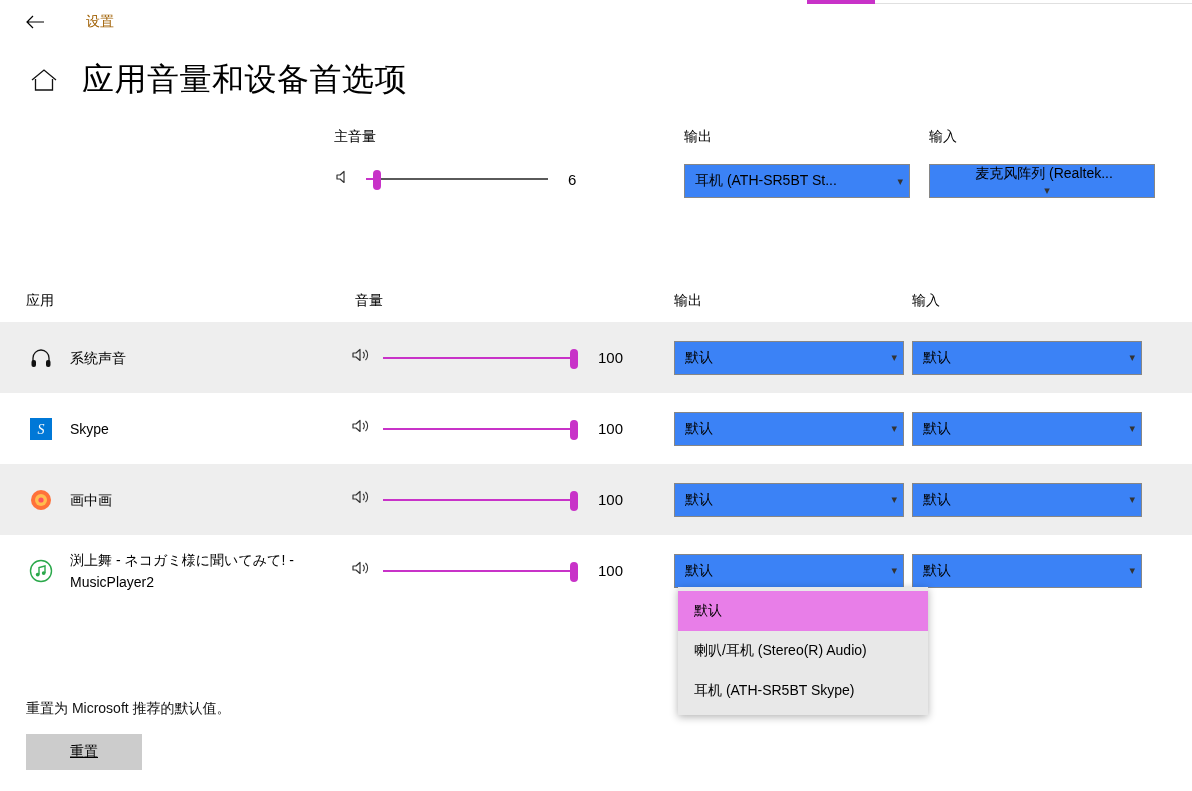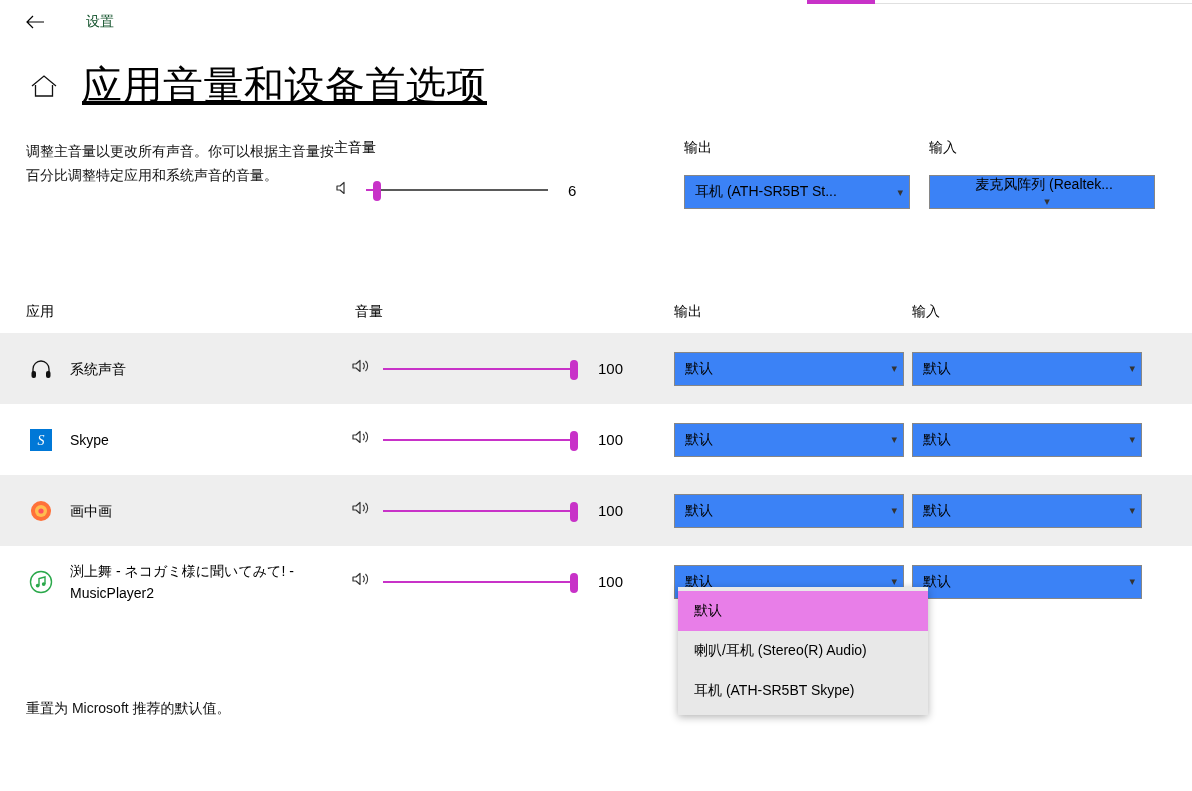--- a/index.html
+++ b/index.html
@@ -32,21 +32,21 @@
     justify-content: center;
     font-size: 19px;
     color: #000;
     background: transparent;
     border: none;
     cursor: pointer;
   }
   .app-title {
     font-size: 14px;
     margin-left: 30px;
-    color: #14532d;
+    color: #a16207;
   }
   
   .accent-strip {
     position: absolute;
     top: 0;
     left: 807px;
     width: 68px;
     height: 4px;
     background: #c832c8;
   }
@@ -66,24 +66,23 @@
   }
   .home-icon {
     width: 36px;
     height: 36px;
     display: flex;
     align-items: center;
     justify-content: center;
     margin-right: 20px;
   }
   .page-title {
-    font-size: 40px;
+    font-size: 32px;
     font-weight: 400;
     letter-spacing: 0.5px;
-    text-decoration: underline;
   }
   
   .master {
     position: relative;
     margin-top: 26px;
     height: 110px;
   }
   .master-desc {
     position: absolute;
     left: 26px;
@@ -304,21 +303,20 @@
     <span class="home-icon">
       <svg width="30" height="26" viewBox="0 0 30 26">
         <path d="M3 13 L15 3 L27 13" stroke="#111" stroke-width="1.3" fill="none"></path>
         <path d="M6.5 12 V23 H23.5 V12" stroke="#111" stroke-width="1.3" fill="none"></path>
       </svg>
     </span>
     <span class="page-title">应用音量和设备首选项</span>
   </div>
 
   <div class="master">
-    <div class="master-desc">调整主音量以更改所有声音。你可以根据主音量按百分比调整特定应用和系统声音的音量。</div>
 
     <div class="master-vol-block">
       <div class="col-label">主音量</div>
       <div class="master-slider-row">
         <span class="spk-icon">
           <svg width="20" height="16" viewBox="0 0 20 16">
             <path d="M3 6 H6 L10 2.5 V13.5 L6 10 H3 Z" fill="none" stroke="#333" stroke-width="1.2" stroke-linejoin="round"></path>
           </svg>
         </span>
         <div class="slider">
@@ -515,15 +513,16 @@
   </div>
 
   <div class="dropdown">
     <div class="dd-item selected">默认</div>
     <div class="dd-item">喇叭/耳机 (Stereo(R) Audio)</div>
     <div class="dd-item">耳机 (ATH-SR5BT Skype)</div>
   </div>
 
   <div class="footer">
     <div class="footer-text">重置为 Microsoft 推荐的默认值。</div>
+    <button class="reset-btn">重置</button>
   </div>
 
 </div>
 
 </body></html>

